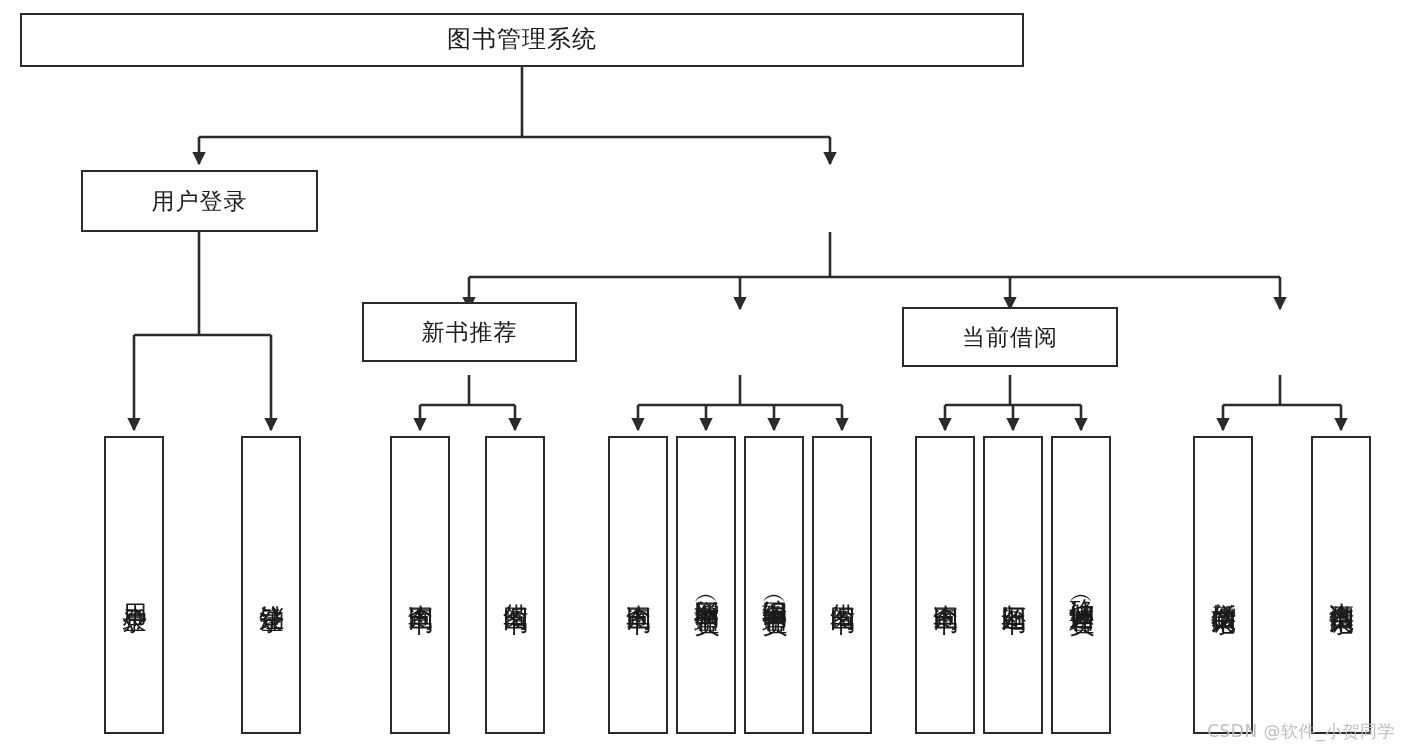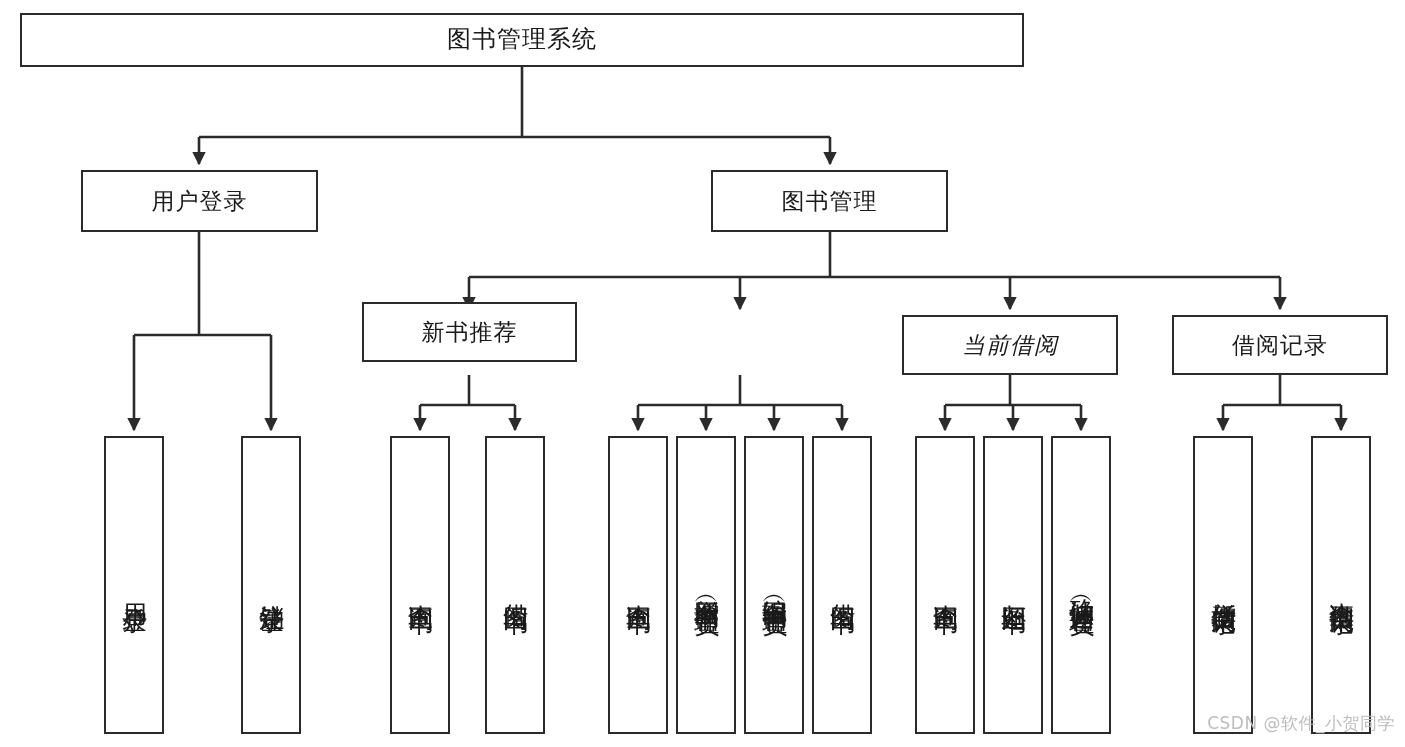--- a/index.html
+++ b/index.html
@@ -65,21 +65,21 @@
     letter-spacing: 2px;
     white-space: nowrap;
     height: 100%;
     display: flex;
     align-items: center;
     justify-content: center;
   }
   .watermark {
     position: absolute;
     right: 10px;
-    bottom: 12px;
+    bottom: 4px;
     font-size: 17px;
     color: #bdbdbd;
     z-index: 5;
     white-space: nowrap;
     letter-spacing: 0.5px;
     margin-left: 8px;
   }
 </style>
 </head>
 <body>
@@ -142,32 +142,26 @@
     </g>
   </svg>
 
   <div class="node h root" style="left:20px; top:13px; width:1004px; height:54px;">
     <span class="node-label">图书管理系统</span>
   </div>
 
   <div class="node h" style="left:81px; top:170px; width:237px; height:62px;">
     <span class="node-label">用户登录</span>
   </div>
-  <div class="node h" style="left:711px; top:170px; width:237px; height:62px;">
-    <span class="node-label">图书管理</span>
-  </div>
 
   <div class="node h" style="left:362px; top:302px; width:215px; height:60px;">
     <span class="node-label">新书推荐</span>
   </div>
-  <div class="node h" style="left:902px; top:315px; width:216px; height:60px;font-style:italic;">
+  <div class="node h" style="left:902px; top:307px; width:216px; height:60px;">
     <span class="node-label">当前借阅</span>
-  </div>
-  <div class="node h" style="left:1172px; top:315px; width:216px; height:60px;">
-    <span class="node-label">借阅记录</span>
   </div>
 
   <div class="node v" style="left:104px; top:436px; width:60px; height:298px;">
     <span class="node-label">用户登录</span>
   </div>
   <div class="node v" style="left:241px; top:436px; width:60px; height:298px;">
     <span class="node-label">注销登录</span>
   </div>
   <div class="node v" style="left:390px; top:436px; width:60px; height:298px;">
     <span class="node-label">查询图书</span>

